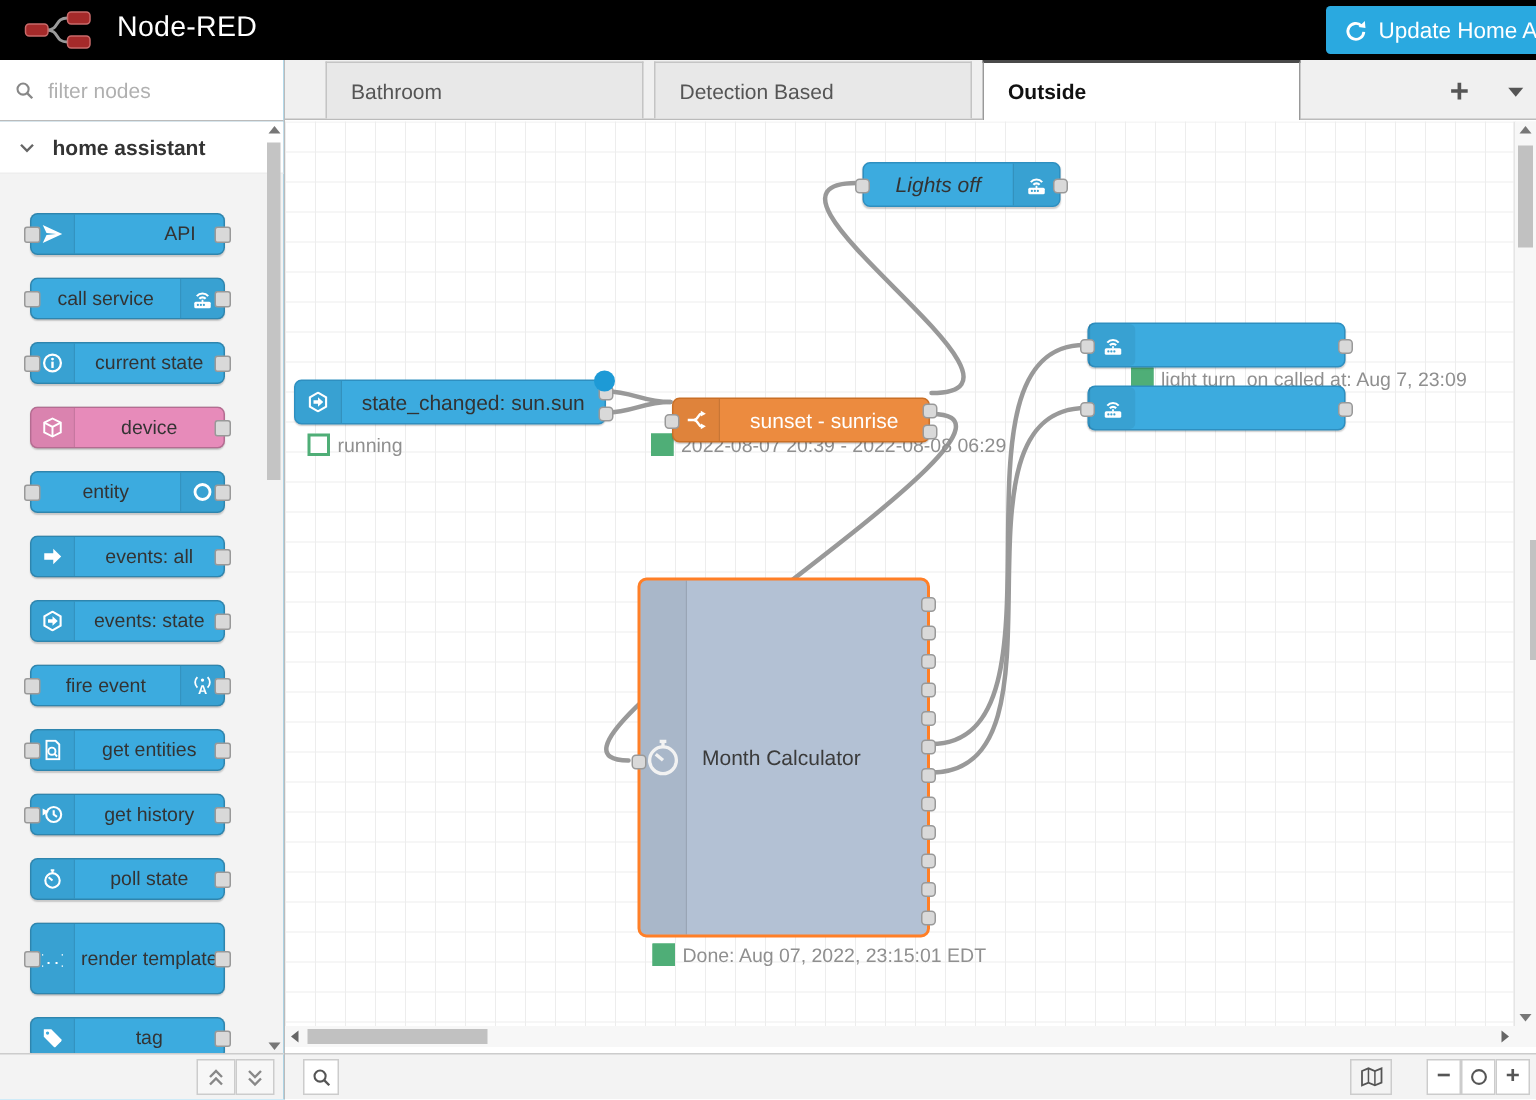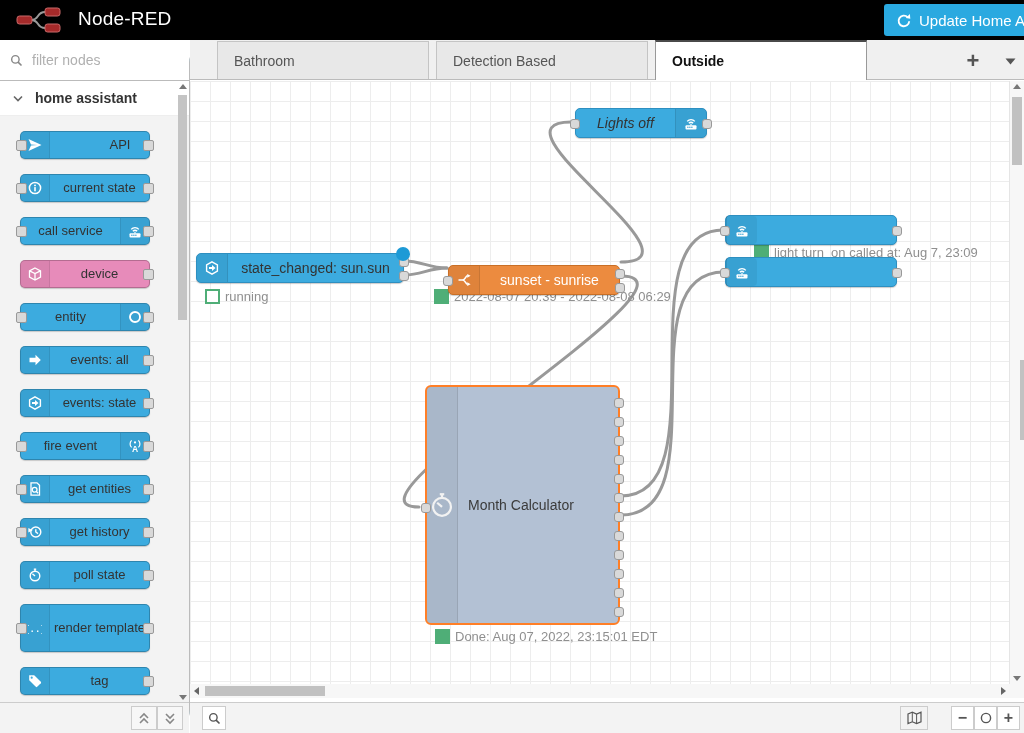--- a/index.html
+++ b/index.html
@@ -10,36 +10,36 @@
   .header{position:relative;height:40px;background:#000;overflow:hidden;}
   .logo{position:absolute;left:16px;top:7px;}
   .app-title{position:absolute;left:78px;top:8px;color:#fff;font-size:19px;font-weight:500;letter-spacing:.2px;}
   .update-btn{position:absolute;left:884px;top:4px;height:32px;width:190px;background:var(--accent);
     color:#fff;border:none;border-radius:3px;font-size:15px;display:flex;align-items:center;gap:8px;
     padding:0 12px;cursor:pointer;white-space:nowrap;}
   .update-btn .icn svg{width:15px;height:15px;display:block;}
 
   
   .main{display:flex;height:693px;}
-  .sidebar{position:relative;width:190px;box-sizing:border-box;border-right:1px solid #bbb;background:#0ea5e9;flex:none;border-radius:23px;}
+  .sidebar{position:relative;width:190px;box-sizing:border-box;border-right:1px solid #bbb;background:#0ea5e9;flex:none;}
   .workspace{position:relative;flex:1;background:#fff;overflow:hidden;}
 
   
   .filter-row{height:40px;border-bottom:1px solid #bbb;display:flex;align-items:center;gap:7px;padding:0 10px;background:#fff;}
   .filter-row .icn{color:#888;}
   .filter-row input{border:none;outline:none;font-size:14px;color:#555;width:130px;background:transparent;}
   .filter-row input::placeholder{color:#b0b0b0;}
   .palette{position:absolute;top:41px;bottom:30px;left:0;right:0;background:#f3f3f3;overflow:hidden;}
   .category-header{height:34px;background:#fff;display:flex;align-items:center;gap:12px;padding:0 13px;
     font-size:14px;font-weight:bold;color:#333;border-bottom:1px solid #eee;cursor:pointer;}
   .category-header .icn{color:#666;}
   .pnode{position:relative;width:130px;height:28px;margin:15px 0 0 20px;border-radius:5px;display:flex;
     background:var(--node-blue);border:1px solid rgba(0,0,0,0.22);box-sizing:border-box;
     box-shadow:0 1px 1px rgba(0,0,0,0.18);font-size:13px;color:#333;cursor:grab;}
-  .pnode.first{margin-top:15px;gap:41px;}
+  .pnode.first{margin-top:26px;gap:41px;}
   .pnode.two{height:48px;}
   .pnode.pink{background:var(--node-pink);}
   .pnode .ibox{width:28px;flex:none;display:flex;align-items:center;justify-content:center;
     background:rgba(0,0,0,0.055);color:#fff;}
   .pnode .ibox.left{border-right:1px solid rgba(0,0,0,0.09);border-radius:4px 0 0 4px;}
   .pnode .ibox.right{border-left:1px solid rgba(0,0,0,0.09);order:2;border-radius:0 4px 4px 0;}
   .pnode .lbl{flex:1;display:flex;align-items:center;justify-content:center;text-align:center;padding:0 3px;line-height:1.15;}
   .pport{position:absolute;width:9px;height:9px;background:#d9d9d9;border:1px solid #999;border-radius:2px;top:50%;margin-top:-5px;}
   .pport.l{left:-5px;} .pport.r{right:-5px;}
   .palette-scrollbar{position:absolute;top:0;right:1px;bottom:0;width:11px;}
@@ -161,44 +161,44 @@
               <span class="ibox left">
                 <svg viewBox="0 0 14 14" width="14" height="14">
                   <polygon points="0.5,13 13.5,7 0.5,1 3,6.4 9.5,7 3,7.6" fill="currentColor"></polygon>
                 </svg>
               </span>
               <span class="lbl">API</span>
               <span class="pport l"></span>
               <span class="pport r"></span>
             </div>
             <div class="pnode">
-              <span class="ibox left">
-                <svg viewBox="0 0 14 14" width="14" height="14">
-                  <circle cx="7" cy="7" r="5.6" fill="none" stroke="currentColor" stroke-width="1.5"></circle>
-                  <circle cx="7" cy="4.4" r="0.95" fill="currentColor"></circle>
-                  <rect x="6.2" y="6.1" width="1.6" height="4.2" fill="currentColor"></rect>
-                </svg>
-              </span>
-              <span class="lbl">current state</span>
-              <span class="pport l"></span>
-              <span class="pport r"></span>
-            </div>
-            <div class="pnode">
               <span class="ibox right">
                 <svg viewBox="0 0 14 14" width="14" height="14">
                   <path d="M3.2,5.4 A5,5 0 0 1 10.8,5.4" fill="none" stroke="currentColor" stroke-width="1.4"></path>
                   <path d="M4.9,7.2 A2.8,2.8 0 0 1 9.1,7.2" fill="none" stroke="currentColor" stroke-width="1.4"></path>
                   <line x1="7" y1="7.8" x2="7" y2="9.4" stroke="currentColor" stroke-width="1.2"></line>
                   <rect x="1.5" y="9.2" width="11" height="4.3" rx="1" fill="currentColor"></rect>
                   <circle cx="3.9" cy="11.3" r="0.75" fill="#3aa0d0"></circle>
                   <circle cx="5.9" cy="11.3" r="0.75" fill="#3aa0d0"></circle>
                   <circle cx="7.9" cy="11.3" r="0.75" fill="#3aa0d0"></circle>
                 </svg>
               </span>
               <span class="lbl">call service</span>
+              <span class="pport l"></span>
+              <span class="pport r"></span>
+            </div>
+            <div class="pnode">
+              <span class="ibox left">
+                <svg viewBox="0 0 14 14" width="14" height="14">
+                  <circle cx="7" cy="7" r="5.6" fill="none" stroke="currentColor" stroke-width="1.5"></circle>
+                  <circle cx="7" cy="4.4" r="0.95" fill="currentColor"></circle>
+                  <rect x="6.2" y="6.1" width="1.6" height="4.2" fill="currentColor"></rect>
+                </svg>
+              </span>
+              <span class="lbl">current state</span>
               <span class="pport l"></span>
               <span class="pport r"></span>
             </div>
             <div class="pnode pink">
               <span class="ibox left">
                 <svg viewBox="0 0 14 14" width="14" height="14">
                   <path d="M7,1 L12.5,3.8 V10.2 L7,13 L1.5,10.2 V3.8 Z" fill="none" stroke="currentColor" stroke-width="1.3"></path>
                   <path d="M1.5,3.8 L7,6.6 L12.5,3.8 M7,6.6 V13" fill="none" stroke="currentColor" stroke-width="1.3"></path>
                 </svg>
               </span>

